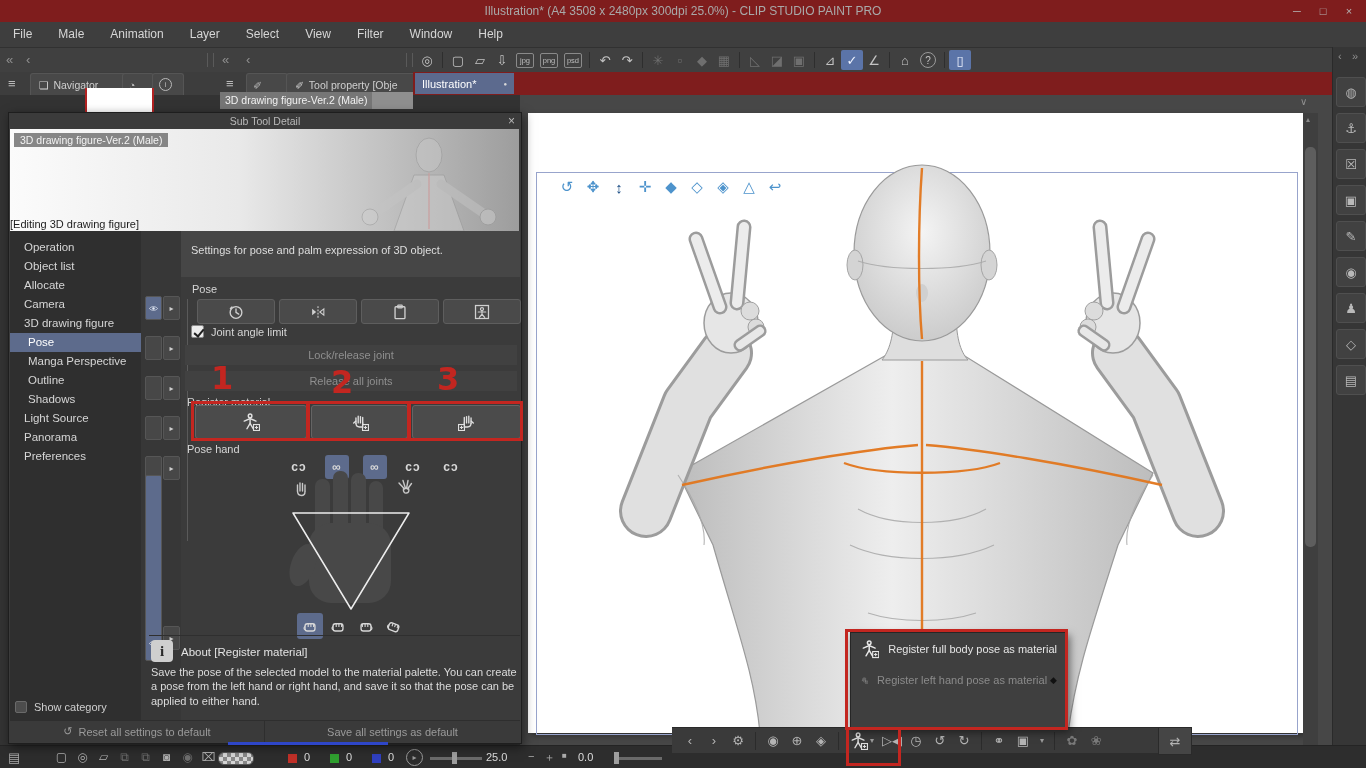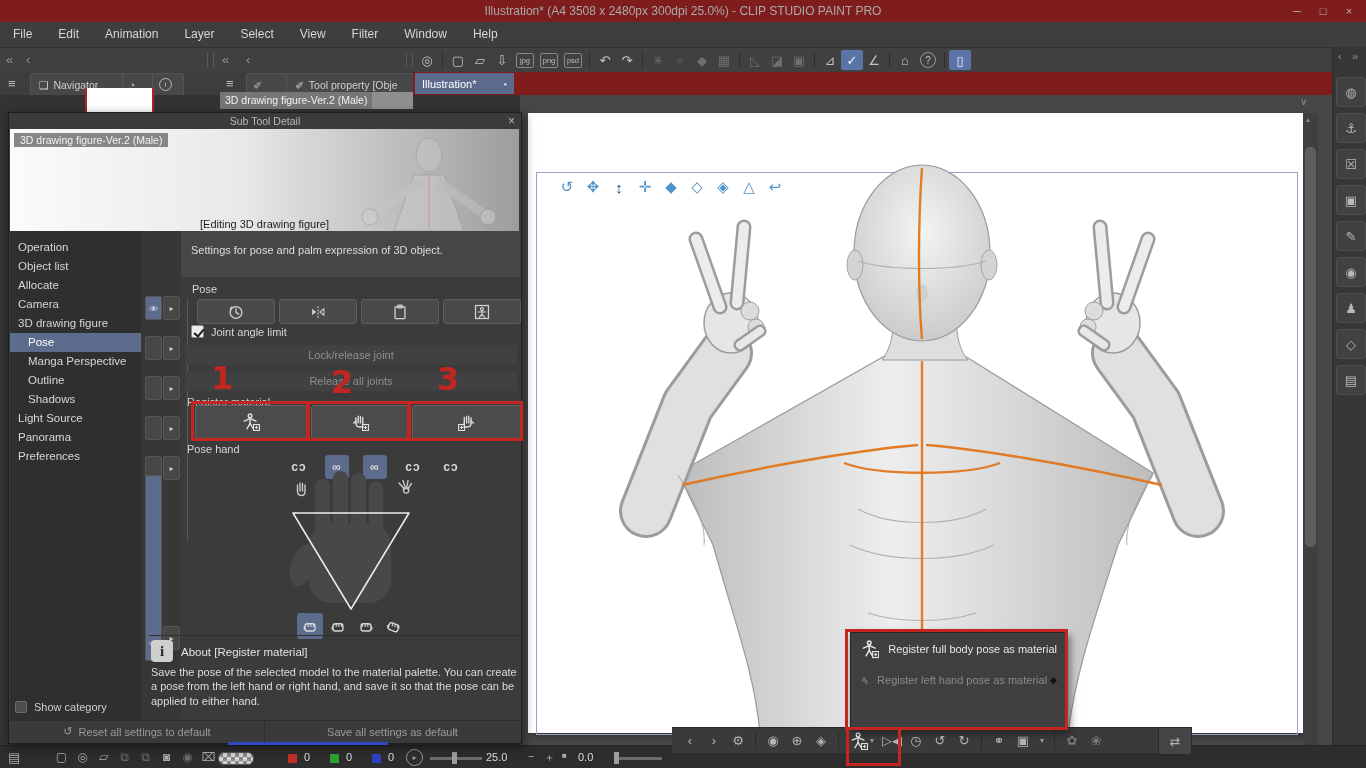--- a/index.html
+++ b/index.html
@@ -34,21 +34,21 @@
   .lci.mini{min-width:10px;font-size:8px;color:#9a9a9a}
   .ic18{width:18px;height:18px}
   .ic20{width:20px;height:20px}
   
   .rsi{width:28px;height:28px;background:#414141;border:1px solid #4f4f4f;border-radius:3px;color:#b9b9b9;font-size:13px;display:flex;align-items:center;justify-content:center}
   
   .sbi{width:19px;height:20px;color:#b0b0b0;font-size:12px;display:flex;align-items:center;justify-content:center}
   .sbi.dim{color:#6e6e6e}
   
   #subtool{background:#3b3b3b;border:1px solid #1e1e1e;box-shadow:2px 3px 10px rgba(0,0,0,.5)}
-  .cat{height:19px;line-height:19px;padding-left:8px;color:#d6d6d6;font-size:11.5px;white-space:nowrap}
+  .cat{height:19px;line-height:19px;padding-left:14px;color:#d6d6d6;font-size:11.5px;white-space:nowrap}
   .cat.ind{padding-left:18px}
   .cat.sel{background:#5d6b8c;color:#ffffff}
   .pbtn{width:76px;height:23px;background:#4a4a4a;border:1px solid #5e5e5e;border-radius:3px;color:#d0d0d0}
   .flatbtn{width:332px;height:20px;background:#414141;color:#8f8f8f;text-align:center;line-height:20px;font-size:11px}
   .regbtn{background:#4b4b4b;border:1px solid #646464;border-radius:3px;color:#e0e0e0;display:flex;align-items:center;justify-content:center}
   .redbox{border:3px solid #c32620;box-sizing:border-box;z-index:50;pointer-events:none}
   .rednum{color:#c32620;font-size:32px;font-weight:bold;font-family:"DejaVu Sans",sans-serif;z-index:51}
   .chaincell{width:24px;height:24px;color:#d8d8d8;font-size:12px;font-weight:bold;display:flex;align-items:center;justify-content:center;letter-spacing:1px}
   .chaincell.sel{background:#5d6b8c;border-radius:3px}
   .gripcell{width:26px;height:26px;color:#d8d8d8;display:flex;align-items:center;justify-content:center}
@@ -137,21 +137,21 @@
 
     <span class="wctl ctr">─</span>
         <span class="wctl ctr">□</span>
         <span class="wctl ctr">×</span>
       </div>
   </div>
 
   <div class="abs flex" style="left:0;top:22px;width:1366px;height:25px;background:#3e3e3e;border-bottom:1px solid #313131">
 
   <span class="menu-item">File</span>
-      <span class="menu-item">Edit</span>
+      <span class="menu-item">Male</span>
       <span class="menu-item">Animation</span>
       <span class="menu-item">Layer</span>
       <span class="menu-item">Select</span>
       <span class="menu-item">View</span>
       <span class="menu-item">Filter</span>
       <span class="menu-item">Window</span>
       <span class="menu-item">Help</span>
     </div>
 
   <div class="abs" style="left:0;top:48px;width:1366px;height:24px;background:#404040;border-bottom:1px solid #333">
@@ -392,21 +392,21 @@
     <div class="abs" style="left:1px;top:16px;width:509px;height:102px;background:linear-gradient(90deg,#fbfbfb 0%,#e9e9e9 45%,#9d9d9d 100%)">
       <svg class="abs" style="right:10px;top:0" width="230" height="102" viewBox="0 0 230 102" opacity="0.5">
         <ellipse cx="150" cy="26" rx="13" ry="17" fill="#c7c7c7" stroke="#979797"></ellipse>
         <path d="M135,46 L165,46 L185,102 L115,102 Z" fill="#cccccc" stroke="#979797"></path>
         <path d="M138,55 L96,84 M162,55 L204,84" stroke="#c4c4c4" stroke-width="9" stroke-linecap="round" fill="none"></path>
         <circle cx="91" cy="88" r="8" fill="#cfcfcf" stroke="#979797"></circle>
         <circle cx="209" cy="88" r="8" fill="#cfcfcf" stroke="#979797"></circle>
         <path d="M150,44 L150,100" stroke="#d88" stroke-width="1.2"></path>
       </svg>
       <span class="abs" style="left:4px;top:4px;background:rgba(118,118,118,.88);color:#f3f3f3;font-size:10.5px;padding:1px 6px">3D drawing figure-Ver.2 (Male)</span>
-      <div class="abs" style="left:0;bottom:1px;width:100%;text-align:center;color:#1c1c1c;font-size:11px">[Editing 3D drawing figure]</div>
+      <div class="abs" style="left:0;bottom:1px;width:100%;text-align:left;color:#1c1c1c;font-size:11px">[Editing 3D drawing figure]</div>
     </div>
 
     <div class="abs" style="left:1px;top:118px;width:131px;height:489px;background:#2f2f2f;padding-top:7px;box-sizing:border-box">
 
     <div class="cat">Operation</div>
         <div class="cat">Object list</div>
         <div class="cat">Allocate</div>
         <div class="cat">Camera</div>
         <div class="cat">3D drawing figure</div>
         <div class="cat sel ind">Pose</div>

